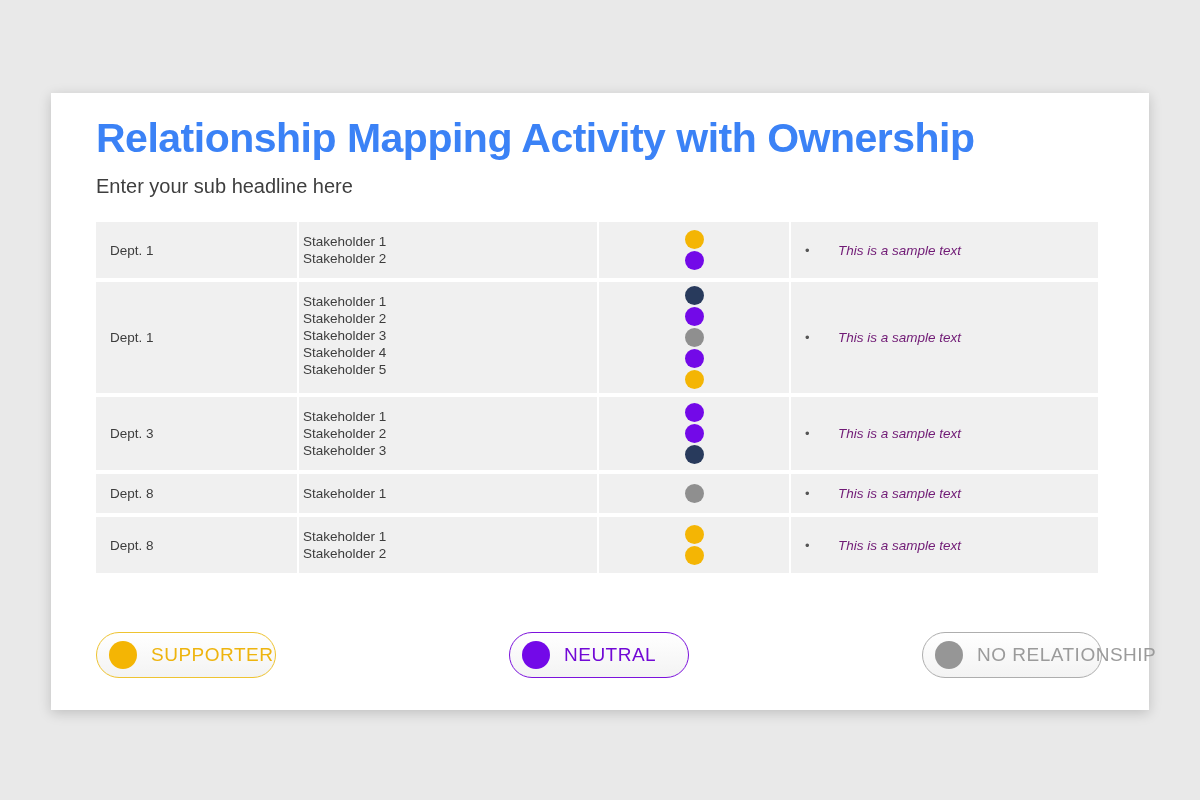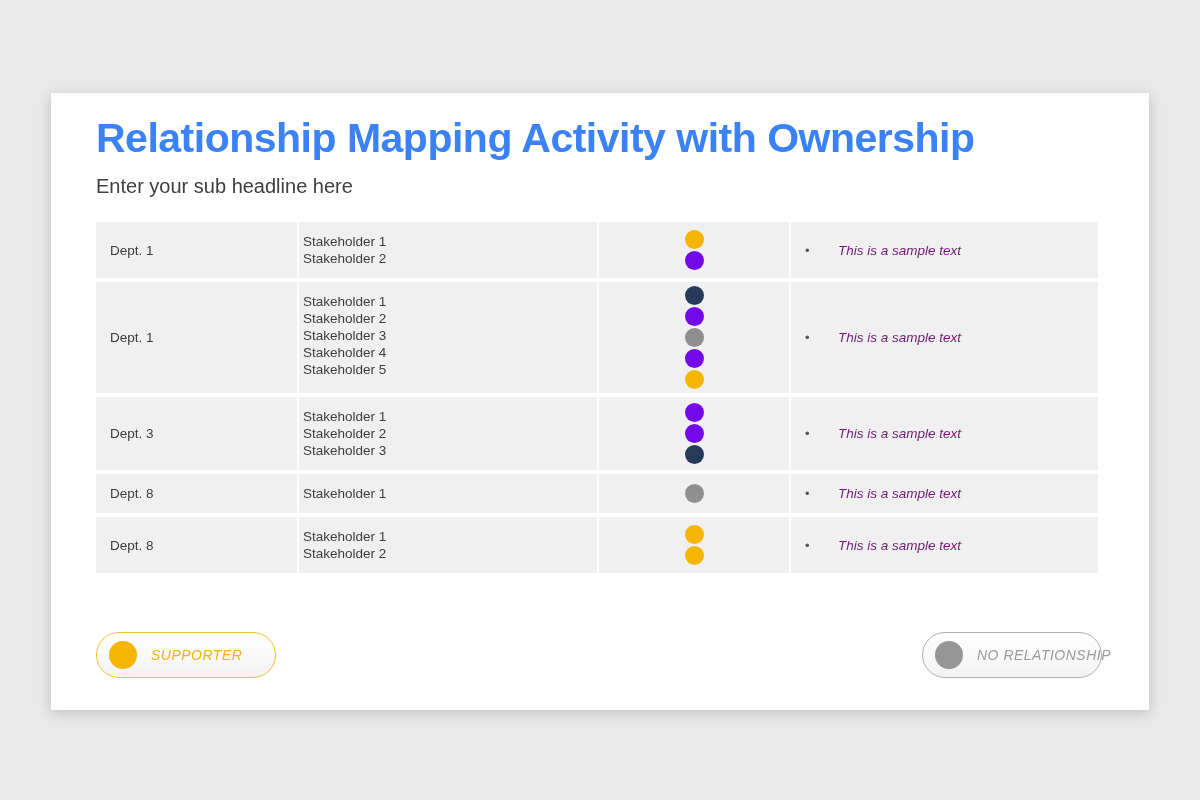--- a/index.html
+++ b/index.html
@@ -51,21 +51,21 @@
     position:absolute; left:45px; top:539px; width:1006px;
     display:flex; justify-content:space-between;
   }
   .pill {
     width:180px; height:46px; border-radius:23px;
     border:1.5px solid #cccccc;
     background:linear-gradient(#ffffff, #f3f3f3);
     display:flex; align-items:center; padding-left:12px;
   }
   .pill-dot { width:28px; height:28px; border-radius:50%; margin-right:14px; flex:0 0 auto; }
-  .pill-label { font-size:14px; letter-spacing:0.5px; white-space:nowrap;font-style:italic; }
+  .pill-label { font-size:19px; letter-spacing:0.5px; white-space:nowrap; }
 </style>
 </head>
 <body>
 
 <div class="card">
 
   <h1 class="title">Relationship Mapping Activity with Ownership</h1>
   <div class="subtitle">Enter your sub headline here</div>
 
   <div class="table">
@@ -166,19 +166,23 @@
     </div>
   </div>
 </div>
   </div>
 
   <div class="legend">
     <div class="pill" style="border-color: rgb(238, 195, 49);">
       <span class="pill-dot" style="background: rgb(244, 181, 4);"></span>
       <span class="pill-label" style="color: rgb(238, 180, 14);">SUPPORTER</span>
     </div>
+    <div class="pill" style="border-color: rgb(124, 18, 220);">
+      <span class="pill-dot" style="background: rgb(115, 9, 232);"></span>
+      <span class="pill-label" style="color: rgb(114, 9, 214);">NEUTRAL</span>
+    </div>
     <div class="pill" style="border-color: rgb(174, 174, 174);">
       <span class="pill-dot" style="background: rgb(150, 150, 150);"></span>
       <span class="pill-label" style="color: rgb(155, 155, 155);">NO RELATIONSHIP</span>
     </div>
   </div>
 
 </div>
 
 </body></html>

